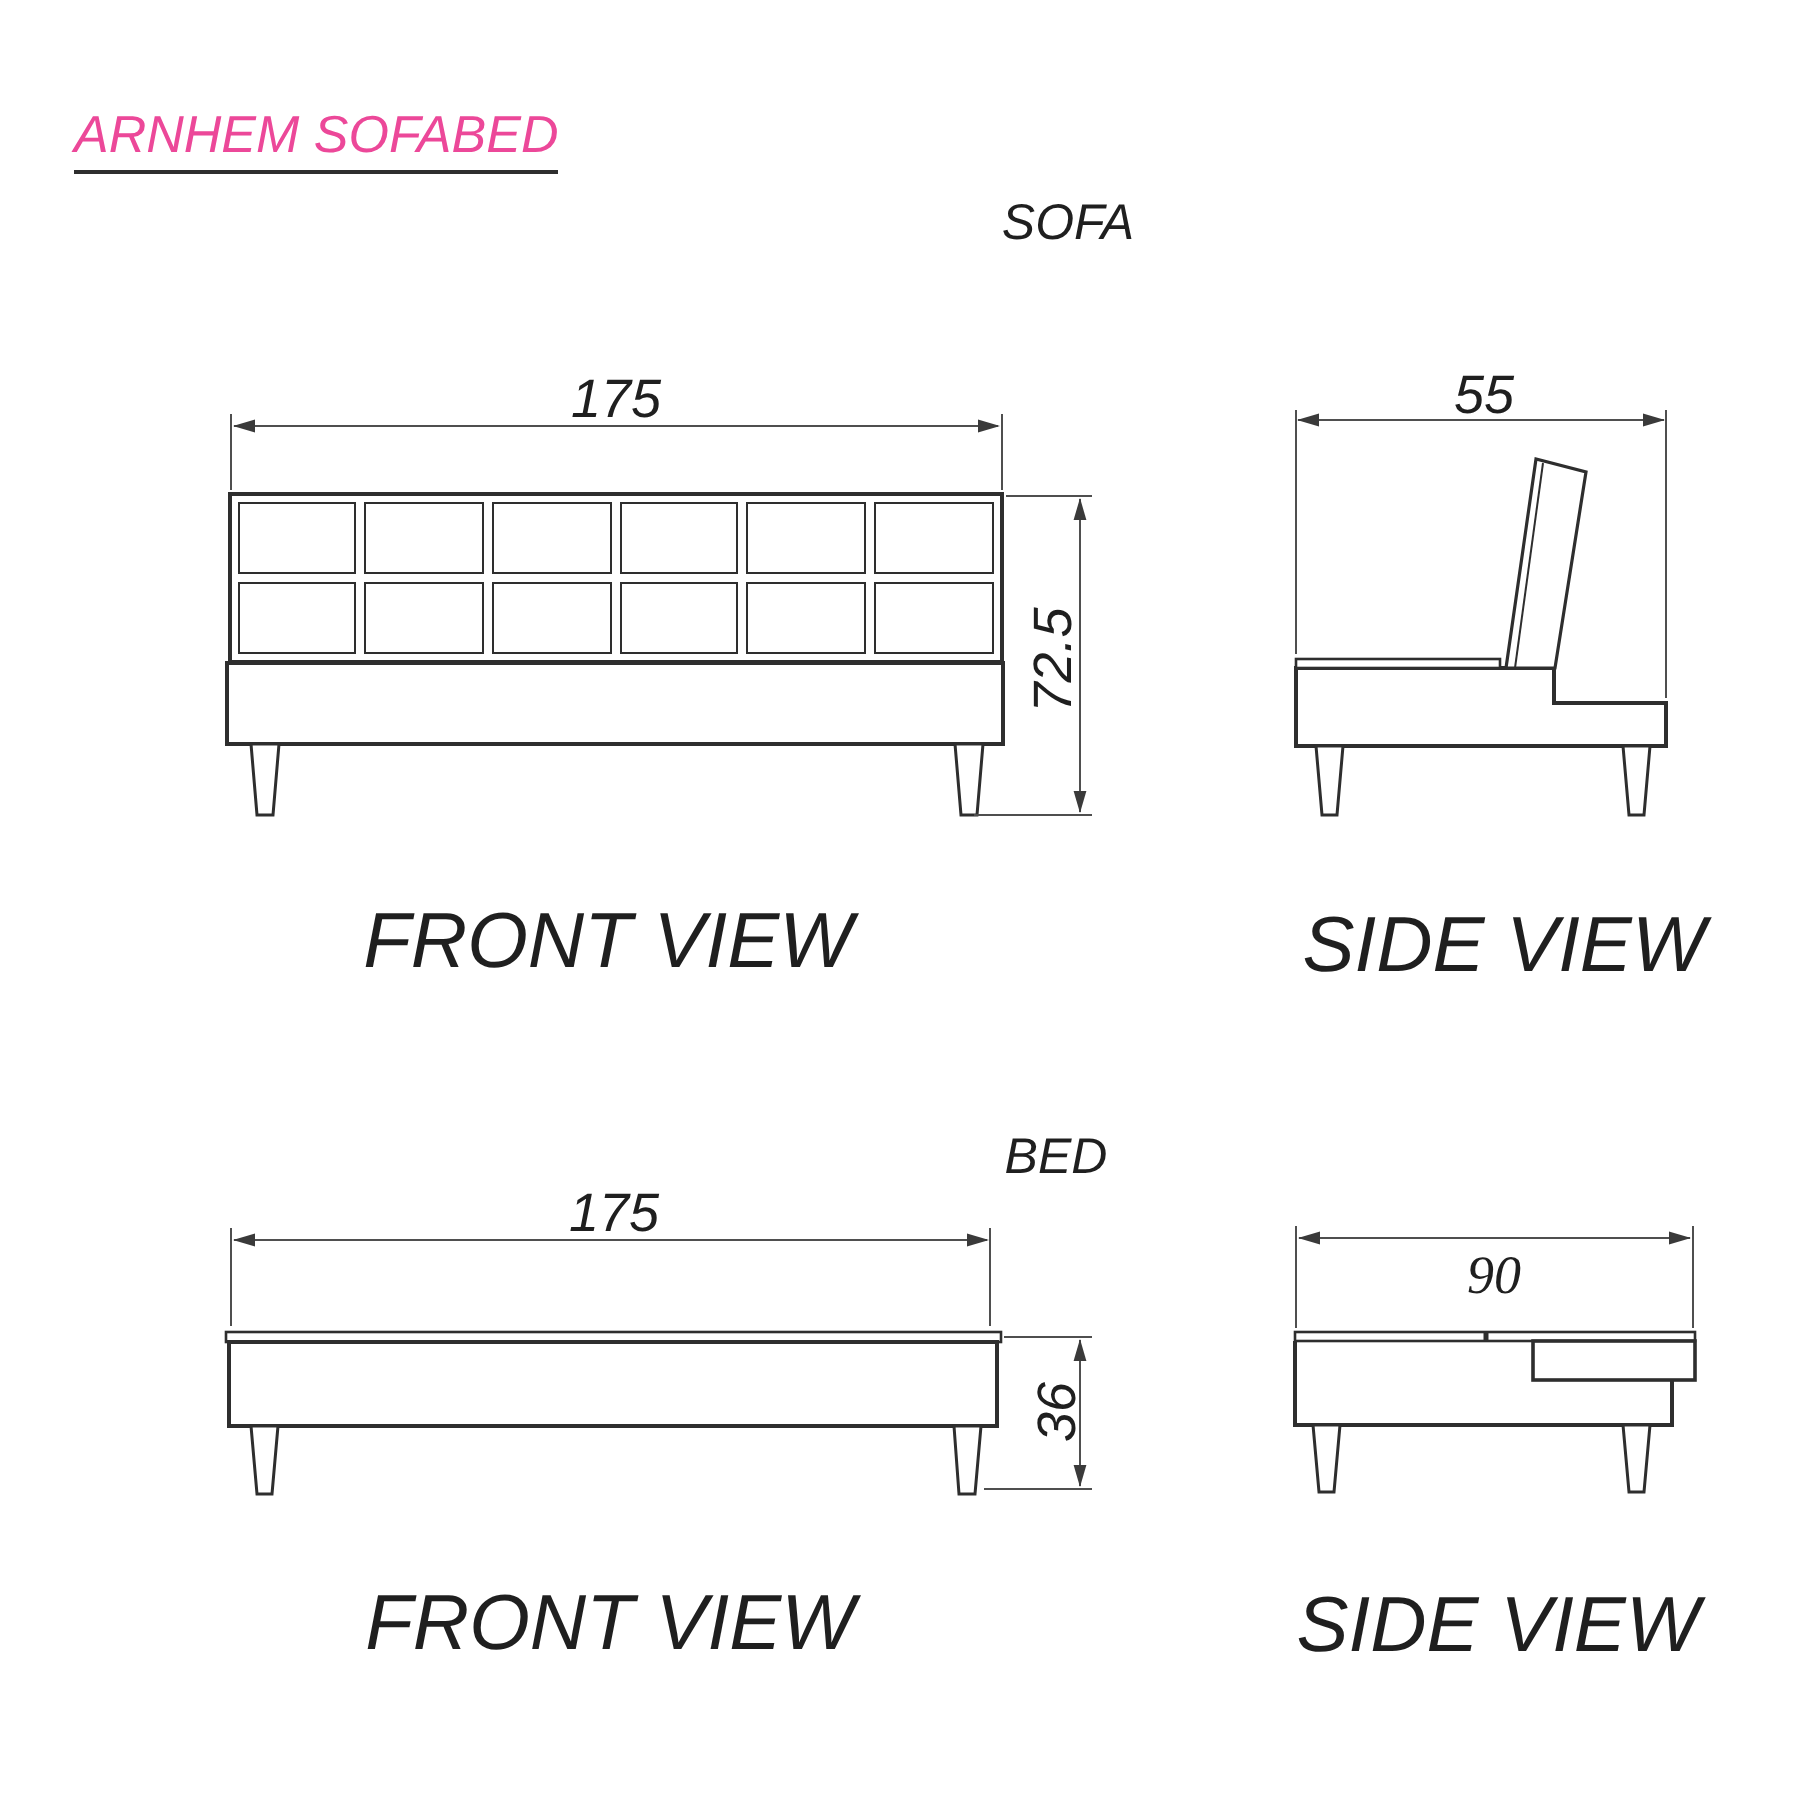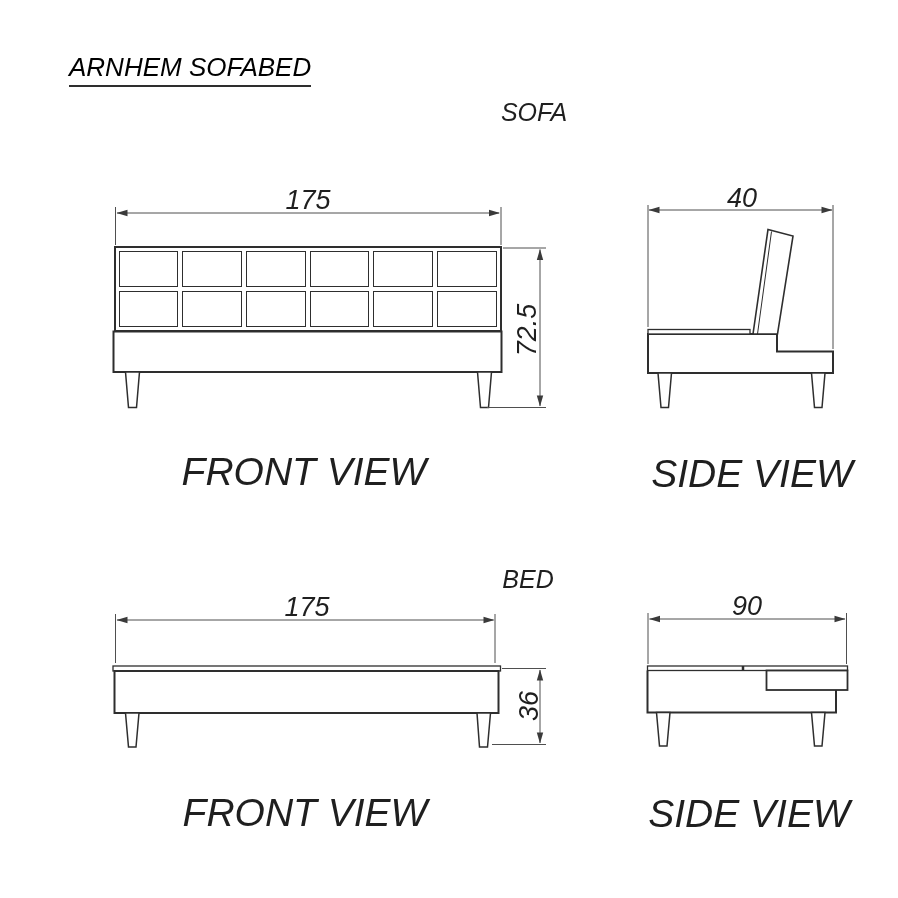--- a/index.html
+++ b/index.html
@@ -5,23 +5,23 @@
   html,body{margin:0;padding:0;background:#fff;}
   #canvas{
     position:relative;width:898px;height:898px;background:#ffffff;
     font-family:"Liberation Sans",sans-serif;overflow:hidden;
   }
   .txt{
     position:absolute;color:#1f1f1f;font-style:italic;white-space:nowrap;
     transform:translate(-50%,-50%);line-height:1;
   }
   .title{
-    position:absolute;left:37px;top:54px;color:#000000;font-style:italic;
+    position:absolute;left:37px;top:54px;color:#ec4899;font-style:italic;
     font-size:26px;line-height:1;border-bottom:2px solid #2e2e2e;
-    padding-bottom:5px;white-space:nowrap;margin-left:32px;
+    padding-bottom:5px;white-space:nowrap;
   }
   .section-label{font-size:25px;}
   .view-label{font-size:39px;}
   .dim{font-size:27px;}
   .dim-v{transform:translate(-50%,-50%) rotate(-90deg);}
   svg{position:absolute;left:0;top:0;}
   .cushion-grid{
     position:absolute;left:113.5px;top:246px;width:388px;height:85.5px;
     box-sizing:border-box;border:2px solid #2e2e2e;display:grid;
     grid-template-columns:repeat(6,1fr);grid-template-rows:1fr 1fr;
@@ -120,25 +120,25 @@
     <div class="cushion-cell"></div>
     <div class="cushion-cell"></div>
     <div class="cushion-cell"></div>
     <div class="cushion-cell"></div>
   </div>
 
   <div class="title">ARNHEM SOFABED</div>
 
   <div class="txt section-label" style="left:534px;top:112px;">SOFA</div>
   <div class="txt dim" style="left:308px;top:200px;">175</div>
-  <div class="txt dim" style="left:742px;top:198px;">40</div>
+  <div class="txt dim" style="left:742px;top:198px;">55</div>
   <div class="txt dim dim-v" style="left:527px;top:330px;">72.5</div>
   <div class="txt view-label" style="left:304px;top:471px;">FRONT VIEW</div>
   <div class="txt view-label" style="left:752px;top:473px;">SIDE VIEW</div>
 
   <div class="txt section-label" style="left:528px;top:579px;">BED</div>
   <div class="txt dim" style="left:307px;top:607px;">175</div>
-  <div class="txt dim" style="left:747px;top:606px;">90</div>
+  <div class="txt dim" style="left:747px;top:638px;font-family:Liberation Serif, serif;">90</div>
   <div class="txt dim dim-v" style="left:529px;top:706px;">36</div>
   <div class="txt view-label" style="left:305px;top:812px;">FRONT VIEW</div>
   <div class="txt view-label" style="left:749px;top:813px;">SIDE VIEW</div>
 
 </div>
 
 </body></html>

